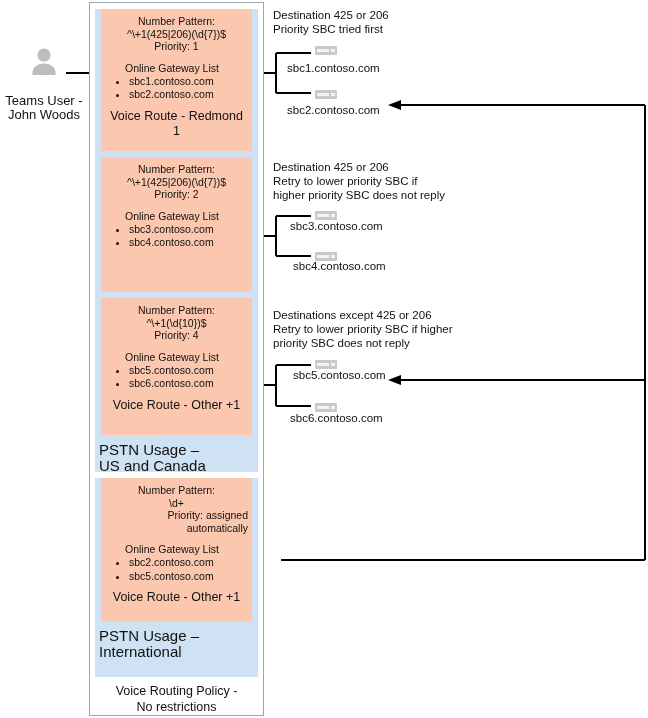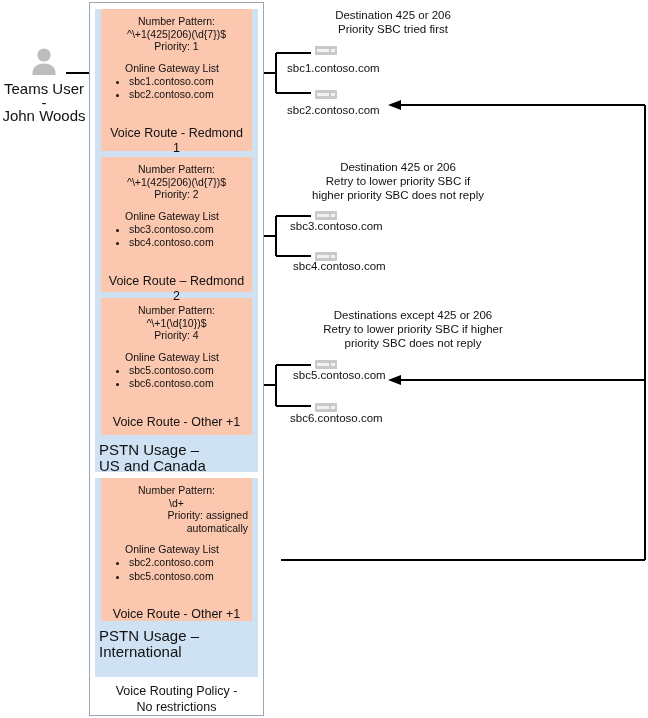--- a/index.html
+++ b/index.html
@@ -3,39 +3,39 @@
 <meta charset="utf-8">
 <style>
   html,body{margin:0;padding:0;background:#ffffff;}
   body{width:648px;height:718px;position:relative;overflow:hidden;
        font-family:"Liberation Sans","DejaVu Sans",sans-serif;color:#111111;}
   .canvas{position:absolute;left:0;top:0;width:648px;height:718px;}
 
   
   #user-block{position:absolute;left:2px;top:46px;width:84px;text-align:center;}
   #user-icon{width:84px;height:30px;display:block;}
-  #user-label{font-size:15px;line-height:13.5px;margin-top:6px;white-space:pre-line;}
+  #user-label{font-size:13px;line-height:13.5px;margin-top:18px;white-space:pre-line;}
 
   
   #policy-box{position:absolute;left:89px;top:2px;width:175px;height:714px;
               border:1px solid #9aa7b0;background:#ffffff;box-sizing:border-box;}
   .usage-group{background:#cfe2f3;margin:4px 5px 0 5px;padding:0;box-sizing:border-box;}
   .route-box{background:#fbc7ae;margin:6px 6px 0 6px;padding:6px 4px 8px 4px;box-sizing:border-box;}
   .rb-pattern{text-align:center;font-size:10.5px;line-height:12.5px;}
   .rb-gwtitle{font-size:10.5px;line-height:13px;margin-top:9px;margin-left:20px;}
   .rb-gwlist{margin:0;padding-left:24px;font-size:10.5px;line-height:13.5px;}
   .rb-gwlist li{margin:0;}
-  .rb-name{text-align:center;font-size:12.5px;line-height:15.5px;margin-top:24px;}
+  .rb-name{text-align:center;font-size:12.5px;line-height:15.5px;margin-top:7px;}
   .usage-label{font-size:15px;line-height:16px;
                padding:7px 4px 8px 4px;white-space:pre-line;}
   #policy-label{text-align:center;font-size:12.5px;line-height:16px;
                 padding:6px 4px 4px 4px;white-space:pre-line;}
 
   
-  .note{position:absolute;text-align:center;font-size:11.5px;line-height:14px;white-space:pre-line;}
+  .note{position:absolute;font-size:11.5px;line-height:14px;white-space:pre-line;}
   .sbc-label{position:absolute;font-size:11.5px;line-height:13px;white-space:nowrap;}
   .sbc-icon{position:absolute;width:22px;height:9px;background:#c9c9c9;border-radius:1px;}
   .sbc-icon:after{content:"";position:absolute;left:2px;top:3px;width:12px;height:3px;background:#f2f2f2;}
   .sbc-icon:before{content:"";position:absolute;left:16px;top:3px;width:4px;height:3px;background:#f2f2f2;}
   svg.lines{position:absolute;left:0;top:0;width:648px;height:718px;pointer-events:none;}
 </style>
 </head>
 <body>
 
 <div class="canvas">
@@ -71,22 +71,20 @@
         <div class="rb-pattern">
           <div>Number Pattern:</div>
           <div>^\+1(425|206)(\d{7})$</div>
           <div>Priority: 2</div>
         </div>
         <div class="rb-gwtitle">Online Gateway List</div>
         <ul class="rb-gwlist">
           <li>sbc3.contoso.com</li>
           <li>sbc4.contoso.com</li>
         </ul>
-        <div class="rb-name">Voice Route –
-Redmond 2</div>
       </div>
 
       <div class="route-box" style="height:137px;">
         <div class="rb-pattern">
           <div>Number Pattern:</div>
           <div>^\+1(\d{10})$</div>
           <div>Priority: 4</div>
         </div>
         <div class="rb-gwtitle">Online Gateway List</div>
         <ul class="rb-gwlist">

